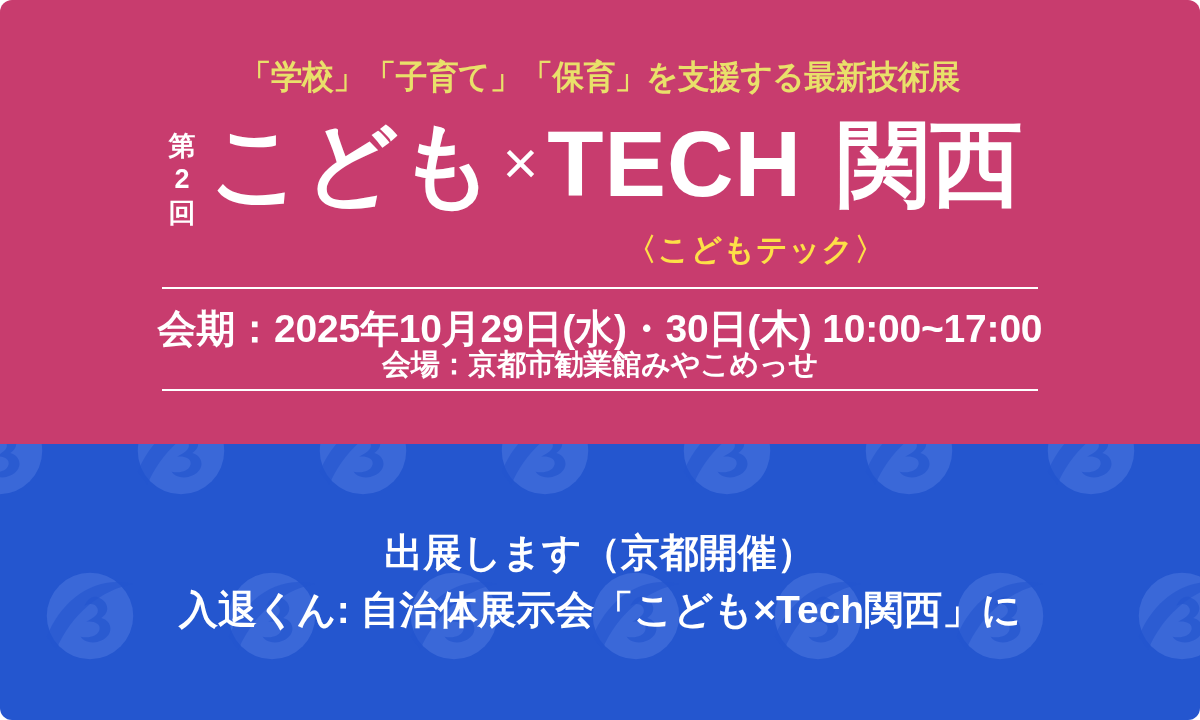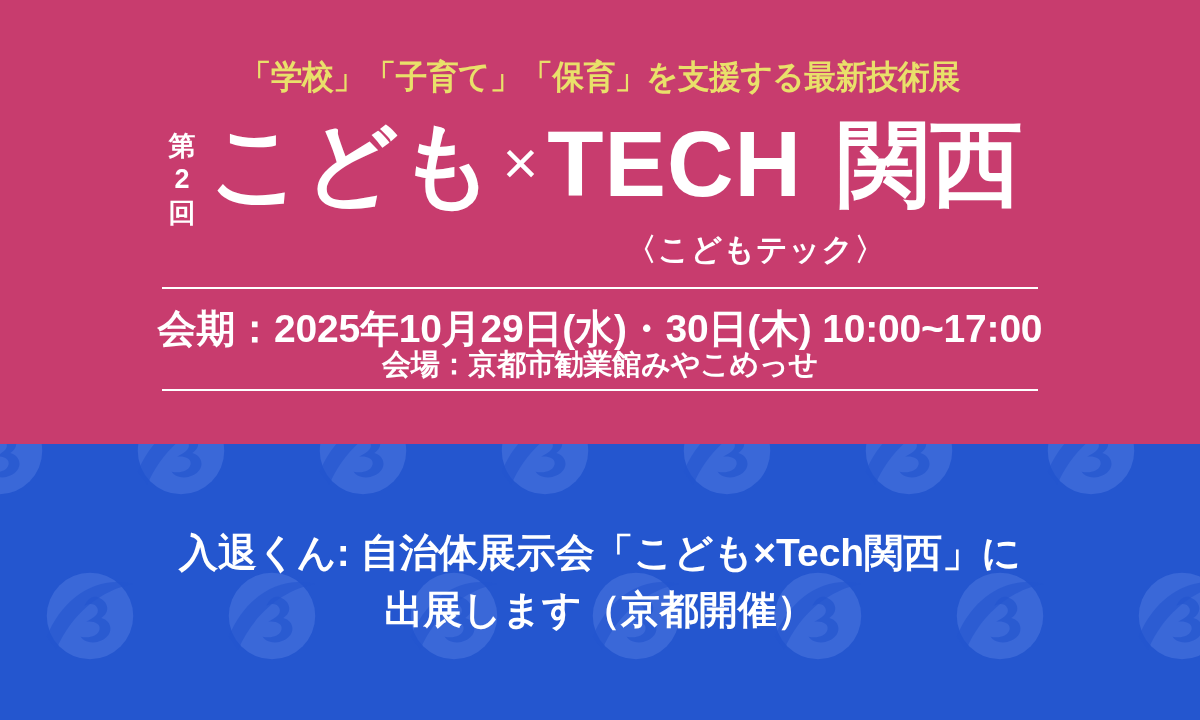--- a/index.html
+++ b/index.html
@@ -12,20 +12,21 @@
     height: 720px;
     overflow: hidden;
     font-family: "Liberation Sans", "DejaVu Sans", sans-serif;
     background: #ffffff;
   }
   #page {
     position: relative;
     width: 1200px;
     height: 720px;
     overflow: hidden;
+    border-radius: 12px;
   }
 
   
   .kv {
     position: relative;
     width: 1200px;
     height: 444px;
     background: #c83c6e;
     overflow: hidden;
   }
@@ -89,21 +90,21 @@
   .kv-title .sp { letter-spacing: 10px; }
 
   .kv-reading {
     position: absolute;
     top: 229px;
     left: 0;
     width: 1200px;
     text-align: center;
     padding-left: 312px;
     box-sizing: border-box;
-    color: #ffffff;
+    color: #fde047;
     font-size: 31px;
     font-weight: 700;
     letter-spacing: 1px;
     white-space: nowrap;
   }
 
   .kv-rule {
     position: absolute;
     left: 162px;
     width: 876px;
@@ -292,18 +293,18 @@
         <div class="wm" style="left: 1135px; top: 125px; width: 94px; height: 94px;">
           <svg viewBox="0 0 100 100" xmlns="http://www.w3.org/2000/svg">
             <circle cx="50" cy="50" r="46" fill="#3a68d8"></circle>
             <path d="M4 72 C20 32 56 6 96 16 C62 22 30 48 14 86 Z" fill="#2456cf" opacity="0.62"></path>
             <path d="M58 30 C70 34 72 46 62 52 C74 55 76 70 62 76 C54 80 44 78 40 72 C48 74 58 72 60 65 C62 58 54 55 46 56 C54 52 60 48 58 42 C56 37 50 36 44 39 C48 32 52 28 58 30 Z" fill="#2456cf" opacity="0.7"></path>
           </svg>
         </div>
       </div>
 
     <div class="band-headline">
+      <span class="ln">出展します（京都開催）</span>
       <span class="ln">入退くん: 自治体展示会「こども×Tech関西」に</span>
-      <span class="ln">出展します（京都開催）</span>
     </div>
   </div>
 
 </div>
 
 </body></html>

